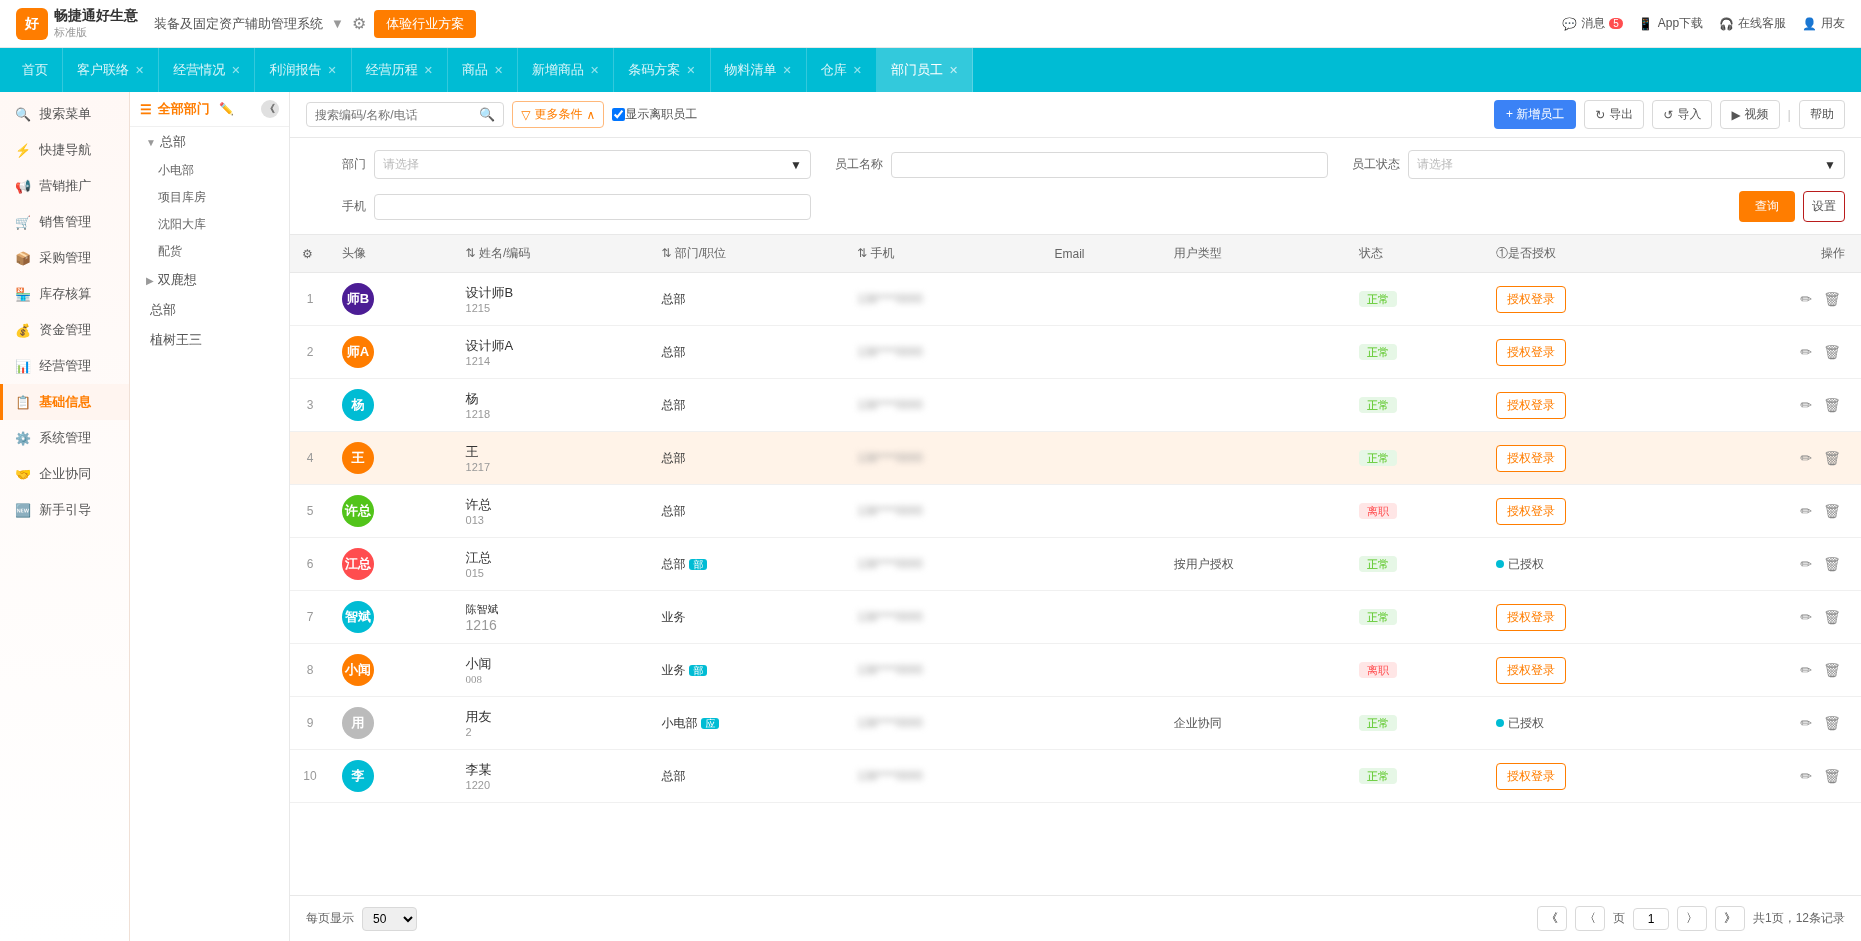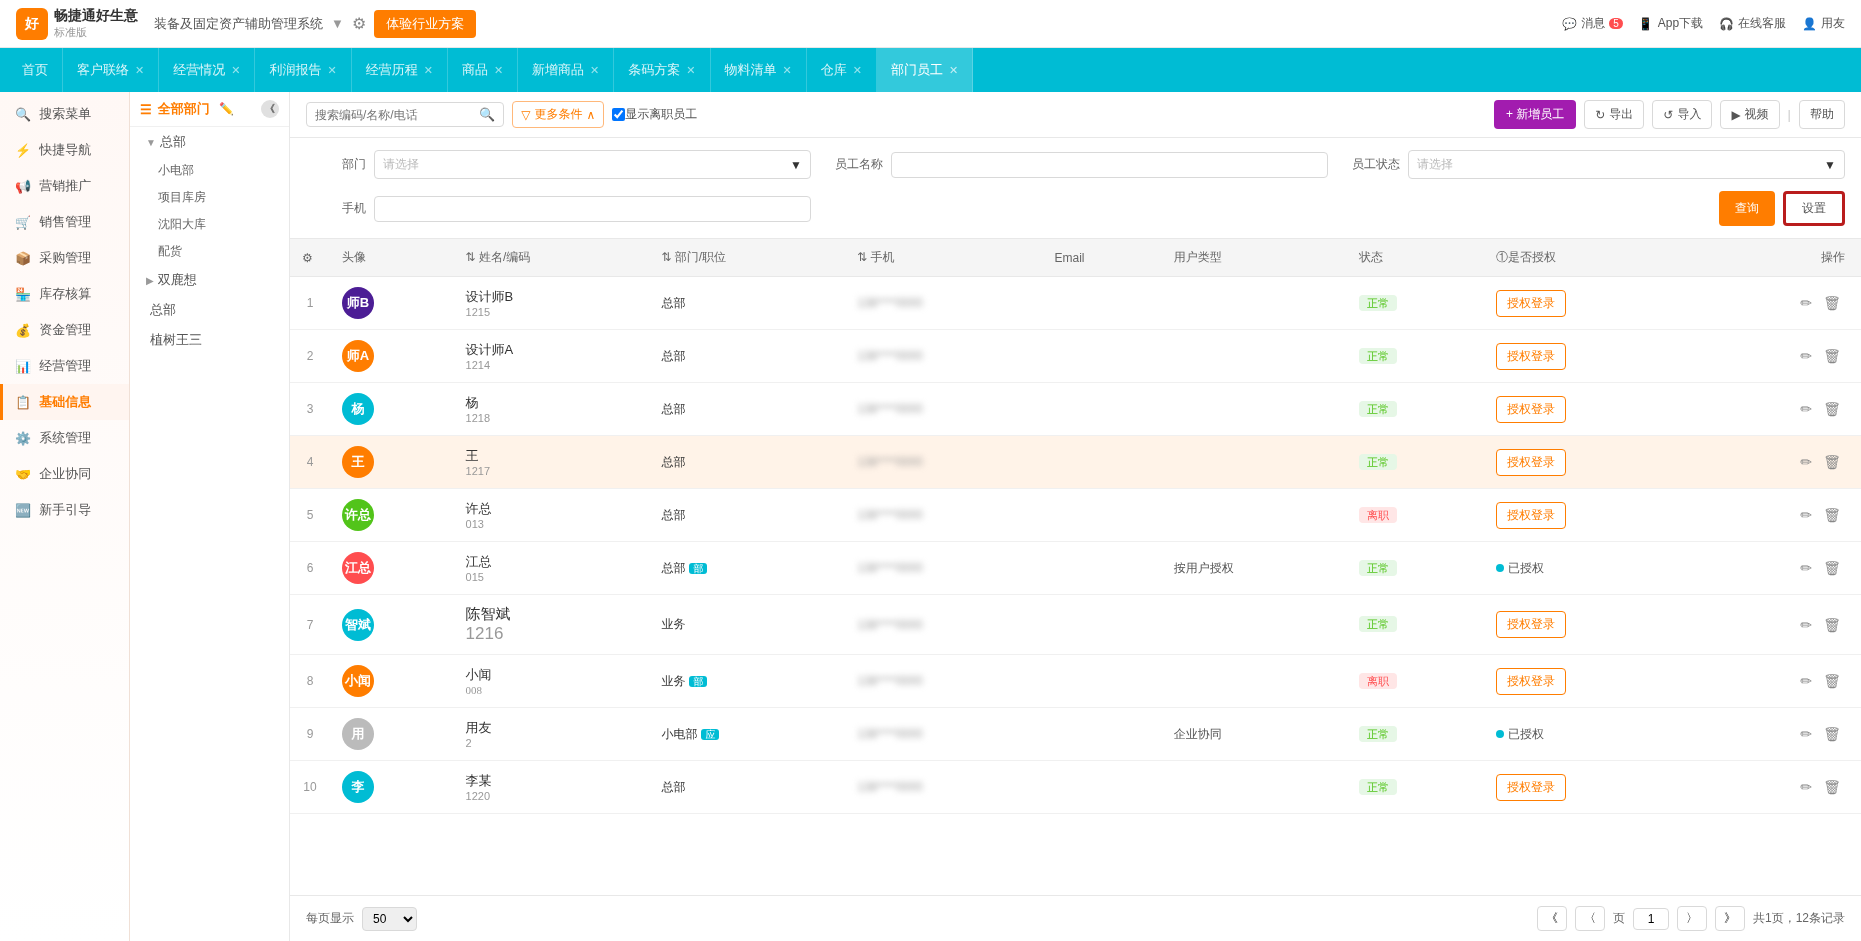--- a/index.html
+++ b/index.html
@@ -50,32 +50,32 @@
 
     
     .main { flex: 1; overflow-y: auto; background: #f5f5f5; display: flex; flex-direction: column; }
 
     
     .toolbar { background: #fff; padding: 8px 16px; display: flex; align-items: center; gap: 8px; border-bottom: 1px solid #e8e8e8; flex-wrap: wrap; }
     .search-box { display: flex; align-items: center; border: 1px solid #d9d9d9; border-radius: 4px; padding: 4px 8px; gap: 4px; }
     .search-box input { border: none; outline: none; font-size: 12px; width: 160px; }
     .filter-btn { display: flex; align-items: center; gap: 4px; color: #ff7d00; cursor: pointer; font-size: 12px; border: 1px solid #ffb87a; border-radius: 4px; padding: 4px 8px; }
     .checkbox-label { display: flex; align-items: center; font-size: 12px; color: #555; cursor: pointer; }
-    .btn-add { background: #a21caf; color: #fff; border: none; border-radius: 4px; padding: 6px 12px; font-size: 12px; cursor: pointer; display: flex; align-items: center; gap: 4px; }
+    .btn-add { background: #3b82f6; color: #fff; border: none; border-radius: 4px; padding: 6px 12px; font-size: 12px; cursor: pointer; display: flex; align-items: center; gap: 4px; }
     .btn-outline { background: #fff; color: #555; border: 1px solid #d9d9d9; border-radius: 4px; padding: 5px 10px; font-size: 12px; cursor: pointer; display: flex; align-items: center; gap: 4px; margin-left: auto; }
     .toolbar-right { display: flex; align-items: center; gap: 8px; margin-left: auto; }
 
     
     .filter-form { background: #fff; padding: 12px 16px; border-bottom: 1px solid #e8e8e8; display: grid; grid-template-columns: 1fr 1fr 1fr; gap: 12px; align-items: center; }
     .form-row { display: flex; align-items: center; gap: 8px; }
     .form-label { font-size: 12px; color: #666; white-space: nowrap; width: 60px; text-align: right; }
     .form-select { border: 1px solid #d9d9d9; border-radius: 4px; padding: 5px 8px; font-size: 12px; flex: 1; display: flex; align-items: center; justify-content: space-between; cursor: pointer; background: #fff; }
     .form-input { border: 1px solid #d9d9d9; border-radius: 4px; padding: 5px 8px; font-size: 12px; flex: 1; outline: none; }
     .btn-search { background: #ff7d00; color: #fff; border: none; border-radius: 4px; padding: 6px 16px; font-size: 12px; cursor: pointer; font-family: Liberation Serif, serif; }
-    .btn-reset { background: #fff; color: #555; border: 3px solid #b91c1c; border-radius: 4px; padding: 6px 16px; font-size: 12px; cursor: pointer; }
+    .btn-reset { background: #fff; color: #555; border: 1px solid #b91c1c; border-radius: 4px; padding: 6px 8px; font-size: 12px; cursor: pointer; }
     .filter-actions { display: flex; gap: 8px; justify-content: flex-end; grid-column: 3; }
 
     
     .table-wrap { flex: 1; overflow: auto; padding: 0; background: #fff; }
     table { width: 100%; border-collapse: collapse; font-size: 12px; }
     thead tr { background: #f5f5f5; border-bottom: 1px solid #e8e8e8; }
     th { padding: 10px 12px; text-align: left; font-weight: normal; color: #666; font-size: 12px; border-bottom: 1px solid #e8e8e8; white-space: nowrap; }
     td { padding: 10px 12px; border-bottom: 1px solid #f0f0f0; vertical-align: middle; }
     tr.highlighted td { background: #fff3e8; }
     .avatar { width: 32px; height: 32px; border-radius: 50%; display: flex; align-items: center; justify-content: center; color: #fff; font-size: 13px; font-weight: bold; }
@@ -512,22 +512,22 @@
       <button class="op-btn">✏</button>
       <button class="op-btn">🗑</button>
     </td>
   </tr>
             <tr>
     <td style="text-align:center;color:#999;">7</td>
     <td>
       <div class="avatar" style="background:#00bcd4;">智斌</div>
     </td>
     <td>
-      <div style="font-size:15px;color:#333;">陈智斌</div>
-      <div style="font-size:17px;color:#999;">1216</div>
+      <div style="font-size:11px;color:#333;">陈智斌</div>
+      <div style="font-size:14px;color:#999;">1216</div>
     </td>
     <td>
       <span>业务</span>
     </td>
     <td>
       <span class="blur-text">138****0000</span>
     </td>
     <td></td>
     <td style="font-size:12px;color:#555;"></td>
     <td>

